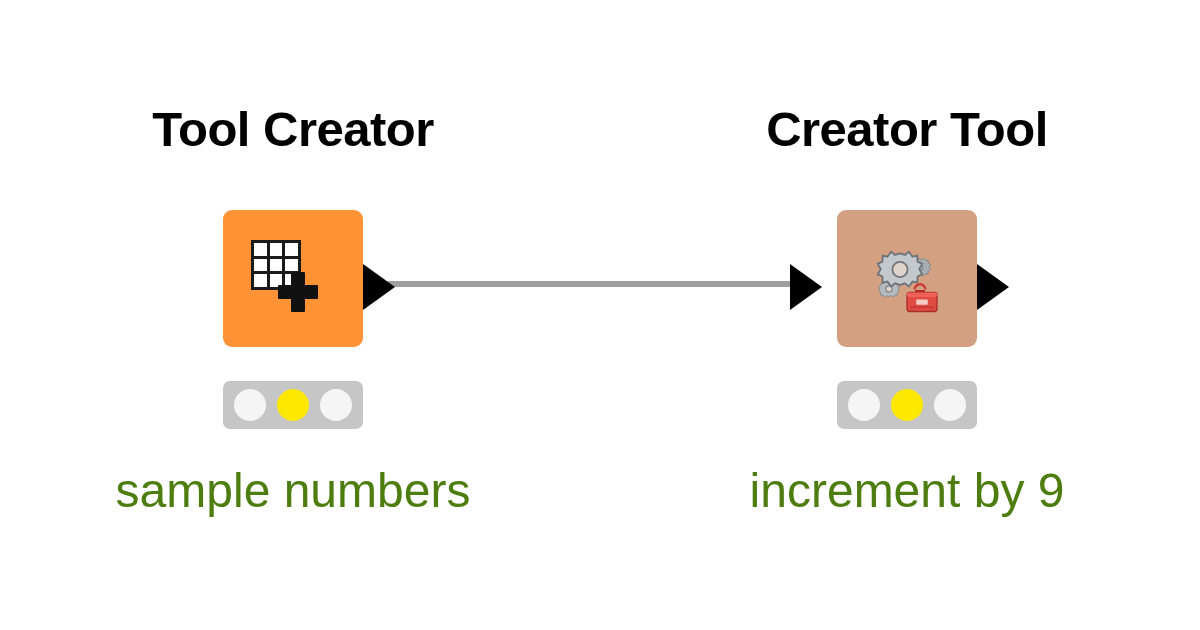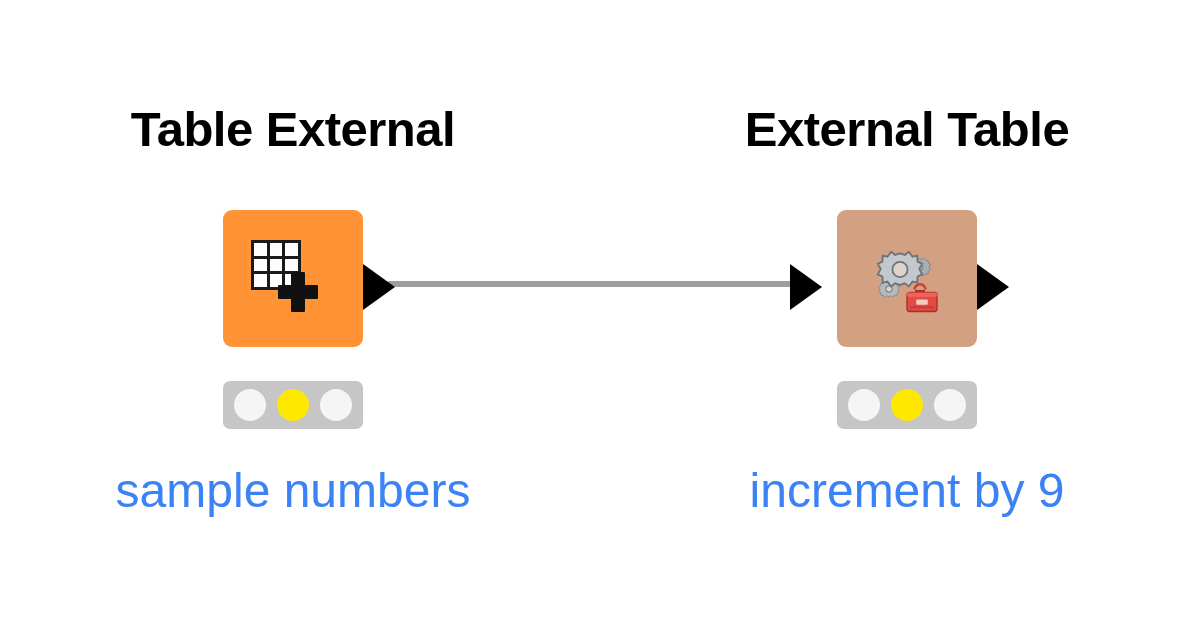--- a/index.html
+++ b/index.html
@@ -156,34 +156,34 @@
 
   
   .node-caption {
     position: absolute;
     top: 462px;
     left: 50%;
     transform: translateX(-50%);
     white-space: nowrap;
     font-size: 48px;
     font-weight: normal;
-    color: #3b82f6;
+    color: #4d7c0f;
     line-height: 1.2;
   }
 </style>
 </head>
 <body>
 
 <div id="canvas">
 
   <div class="connector" style="left:388px; width:420px;"></div>
 
   <div class="node-group" style="left:293px;">
 
-    <div class="node-title">Table External</div>
+    <div class="node-title">Tool Creator</div>
 
     <div class="node-box table-creator">
 
       <div class="tc-icon">
         <div class="tc-grid">
           <div class="tc-cell"></div>
             <div class="tc-cell"></div>
             <div class="tc-cell"></div>
           <div class="tc-cell"></div>
             <div class="tc-cell"></div>
@@ -203,21 +203,21 @@
       <span class="status-light"></span>
     </div>
 
     <div class="node-caption">sample numbers</div>
   </div>
 
   <div class="port" style="left:363px;"></div>
 
   <div class="node-group" style="left:907px;">
 
-    <div class="node-title">External Table</div>
+    <div class="node-title">Creator Tool</div>
 
     <div class="node-box external-tool">
 
       <div class="et-icon">
         <svg viewBox="0 0 82 82" xmlns="http://www.w3.org/2000/svg">
 
           <g transform="translate(52,30)">
             <path d="M0,-15 L4.2,-13.6 L7.5,-16.3 L10.6,-12.2 L14.6,-13 L14.9,-7.9 L18.8,-6.1
                      L16.4,-1.6 L18.8,2.9 L14.9,4.7 L14.6,9.8 L10.6,9 L7.5,13.1 L4.2,10.4
                      L0,11.8 L-4.2,10.4 L-7.5,13.1 L-10.6,9 L-14.6,9.8 L-14.9,4.7 L-18.8,2.9

